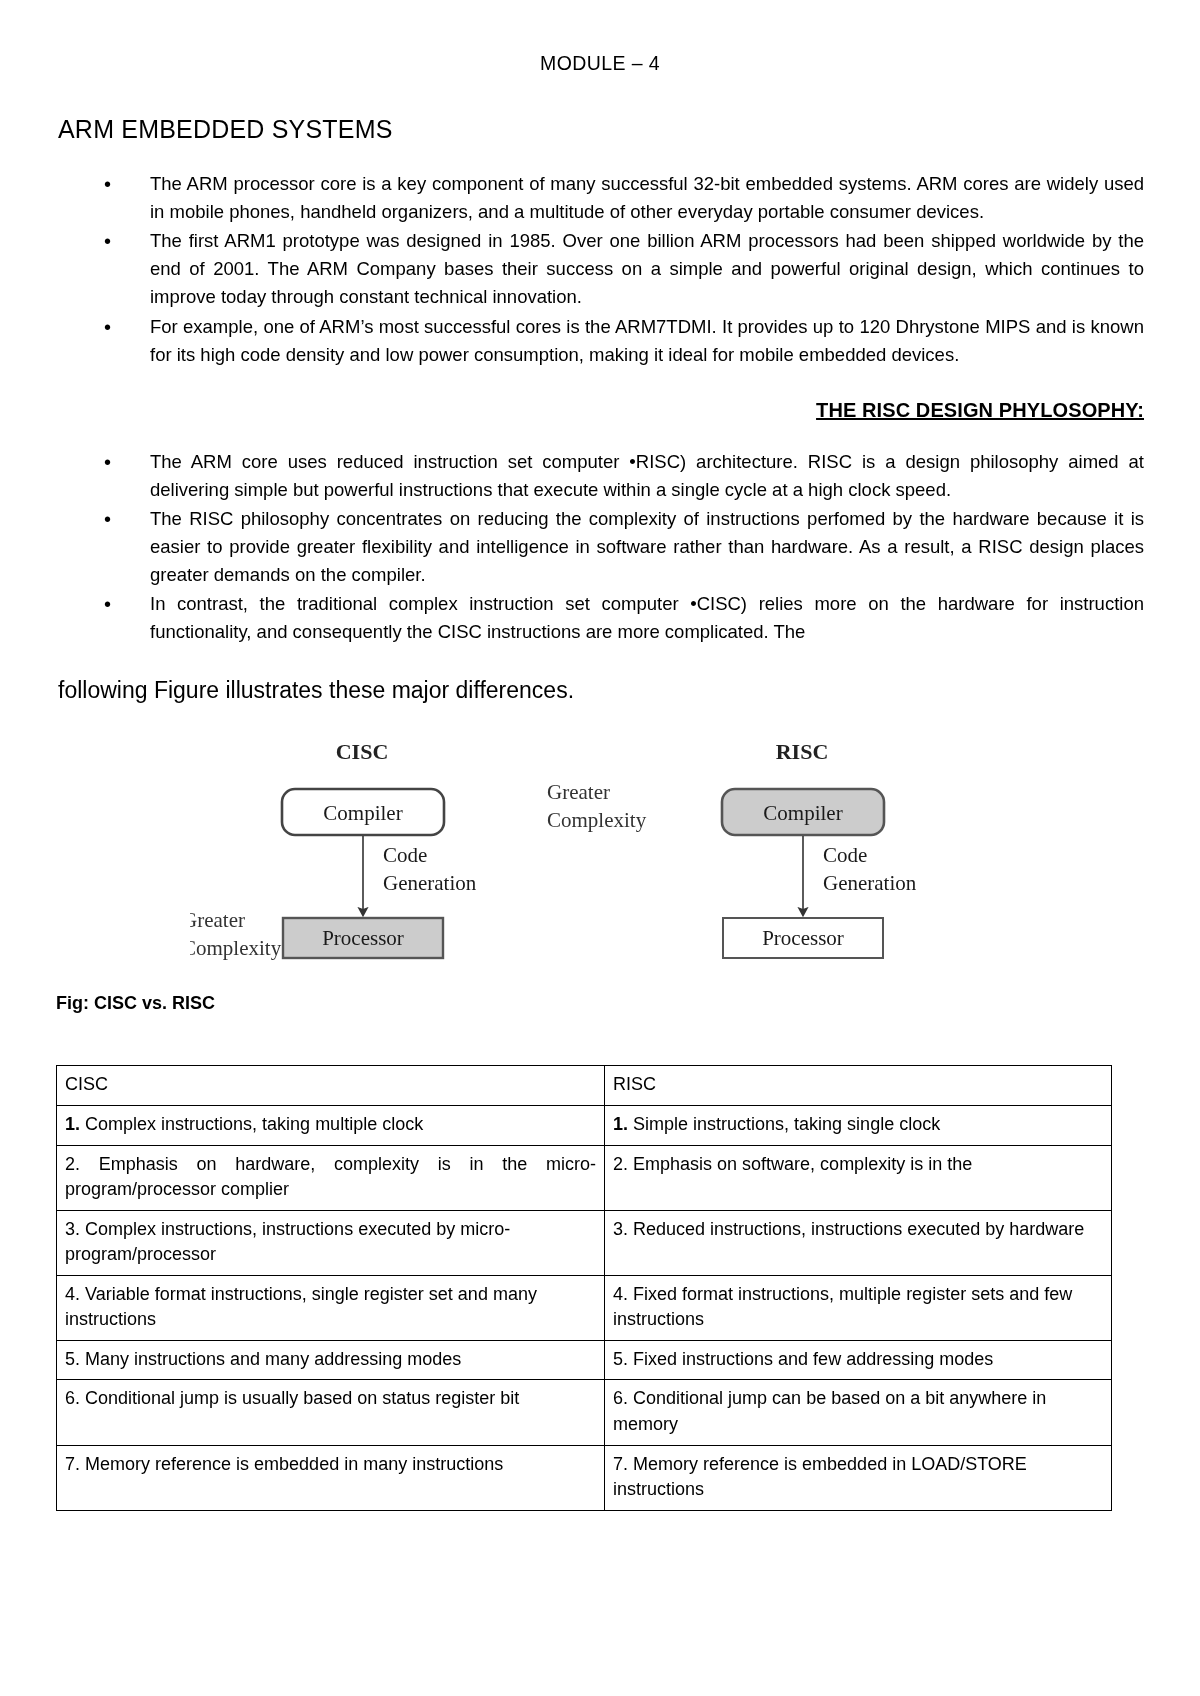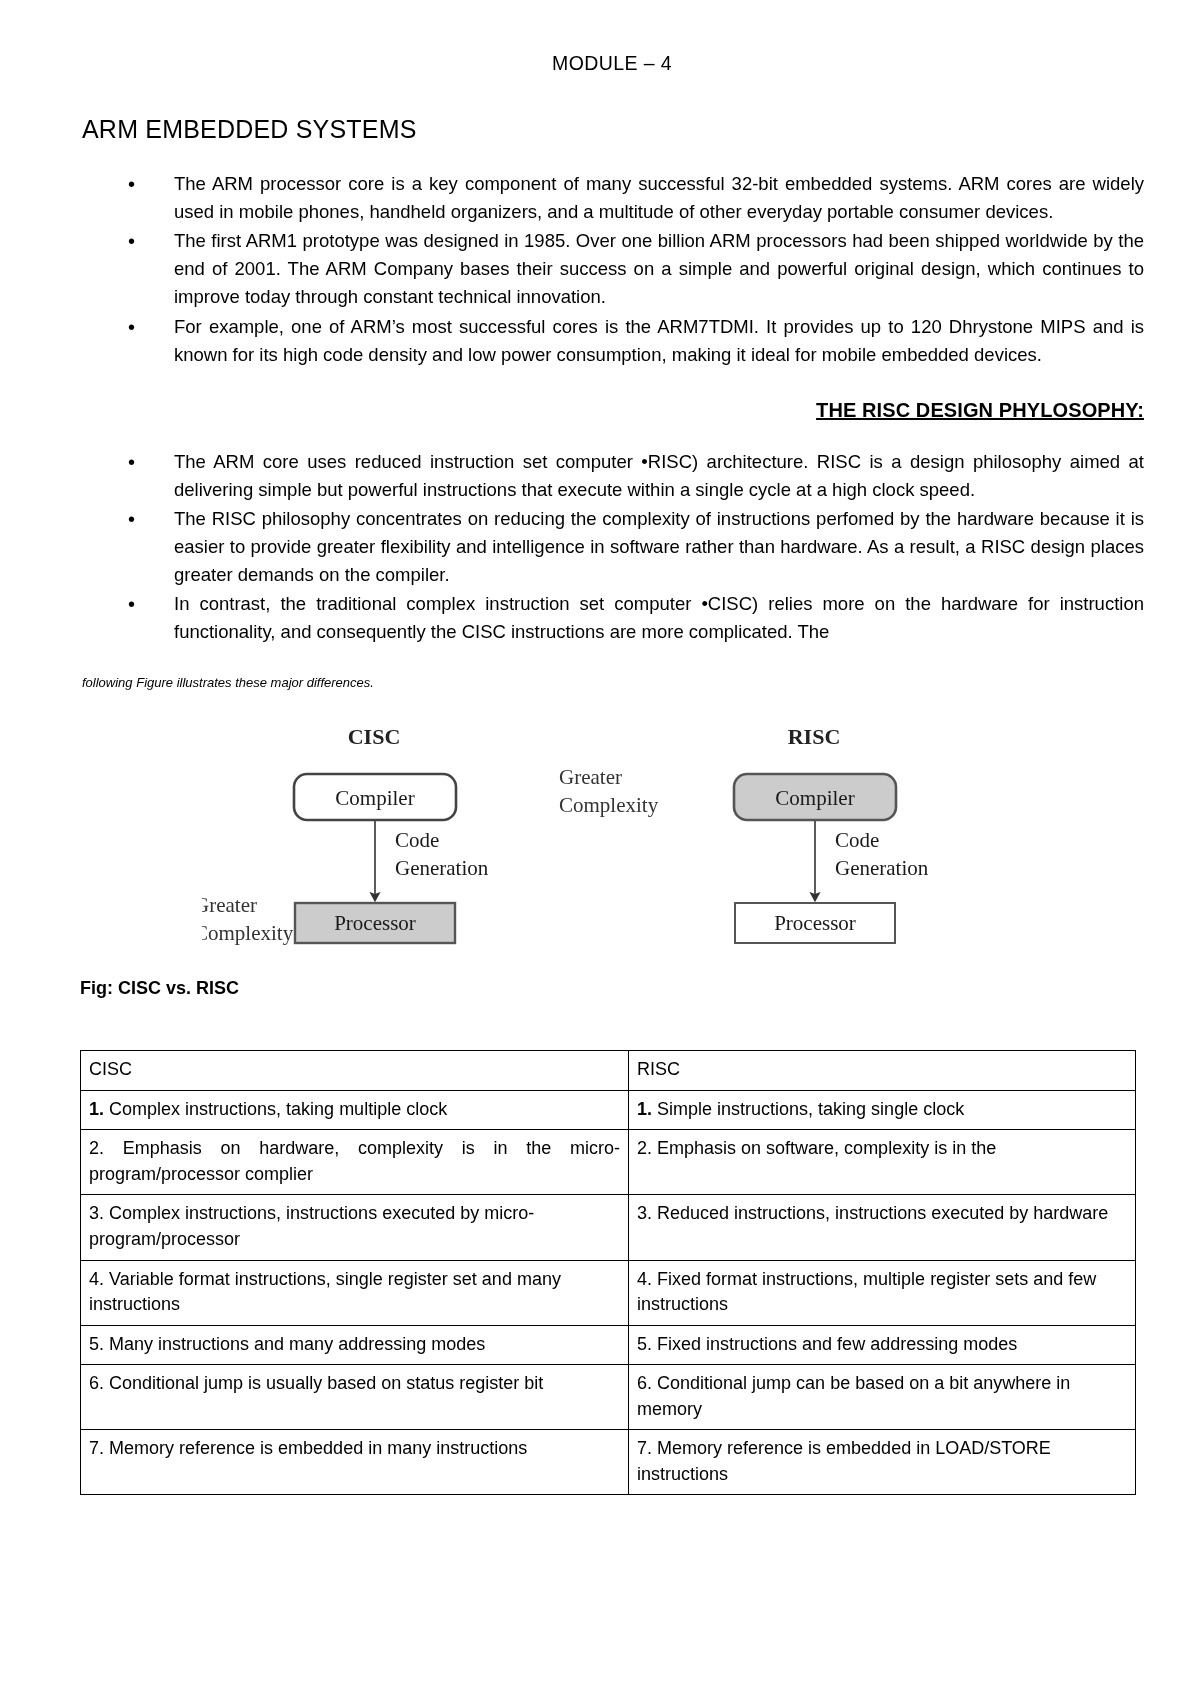--- a/index.html
+++ b/index.html
@@ -13,21 +13,21 @@
     font-family: "Liberation Sans", sans-serif;
     color: #000000;
     position: relative;
     overflow: hidden;
   }
   .page {
     position: relative;
     width: 1200px;
     height: 1388px;
     box-sizing: border-box;
-    padding: 52px 56px 0 80px;
+    padding: 52px 56px 0 56px;
   }
   .module-title {
     text-align: center;
     font-size: 19.5px;
     letter-spacing: 0.4px;
     margin: 0 0 40px 0;
     font-weight: 400;
   }
   .section-head {
     font-size: 25px;
@@ -58,24 +58,23 @@
   }
   ul.bullets > li::before {
     content: "\2022";
     position: absolute;
     left: 0;
     top: -1px;
     font-size: 20px;
     line-height: 1.52;
   }
   .plain-para {
-    font-size: 13px;
+    font-size: 23px;
     line-height: 1.52;
     margin: 26px 0 0 2px;
-    font-style: italic;
   }
 
   
   .figure-wrap {
     position: relative;
     width: 100%;
     height: 290px;
     margin-top: 30px;
   }
   .fig-svg { display:block; margin: 0 auto; }

